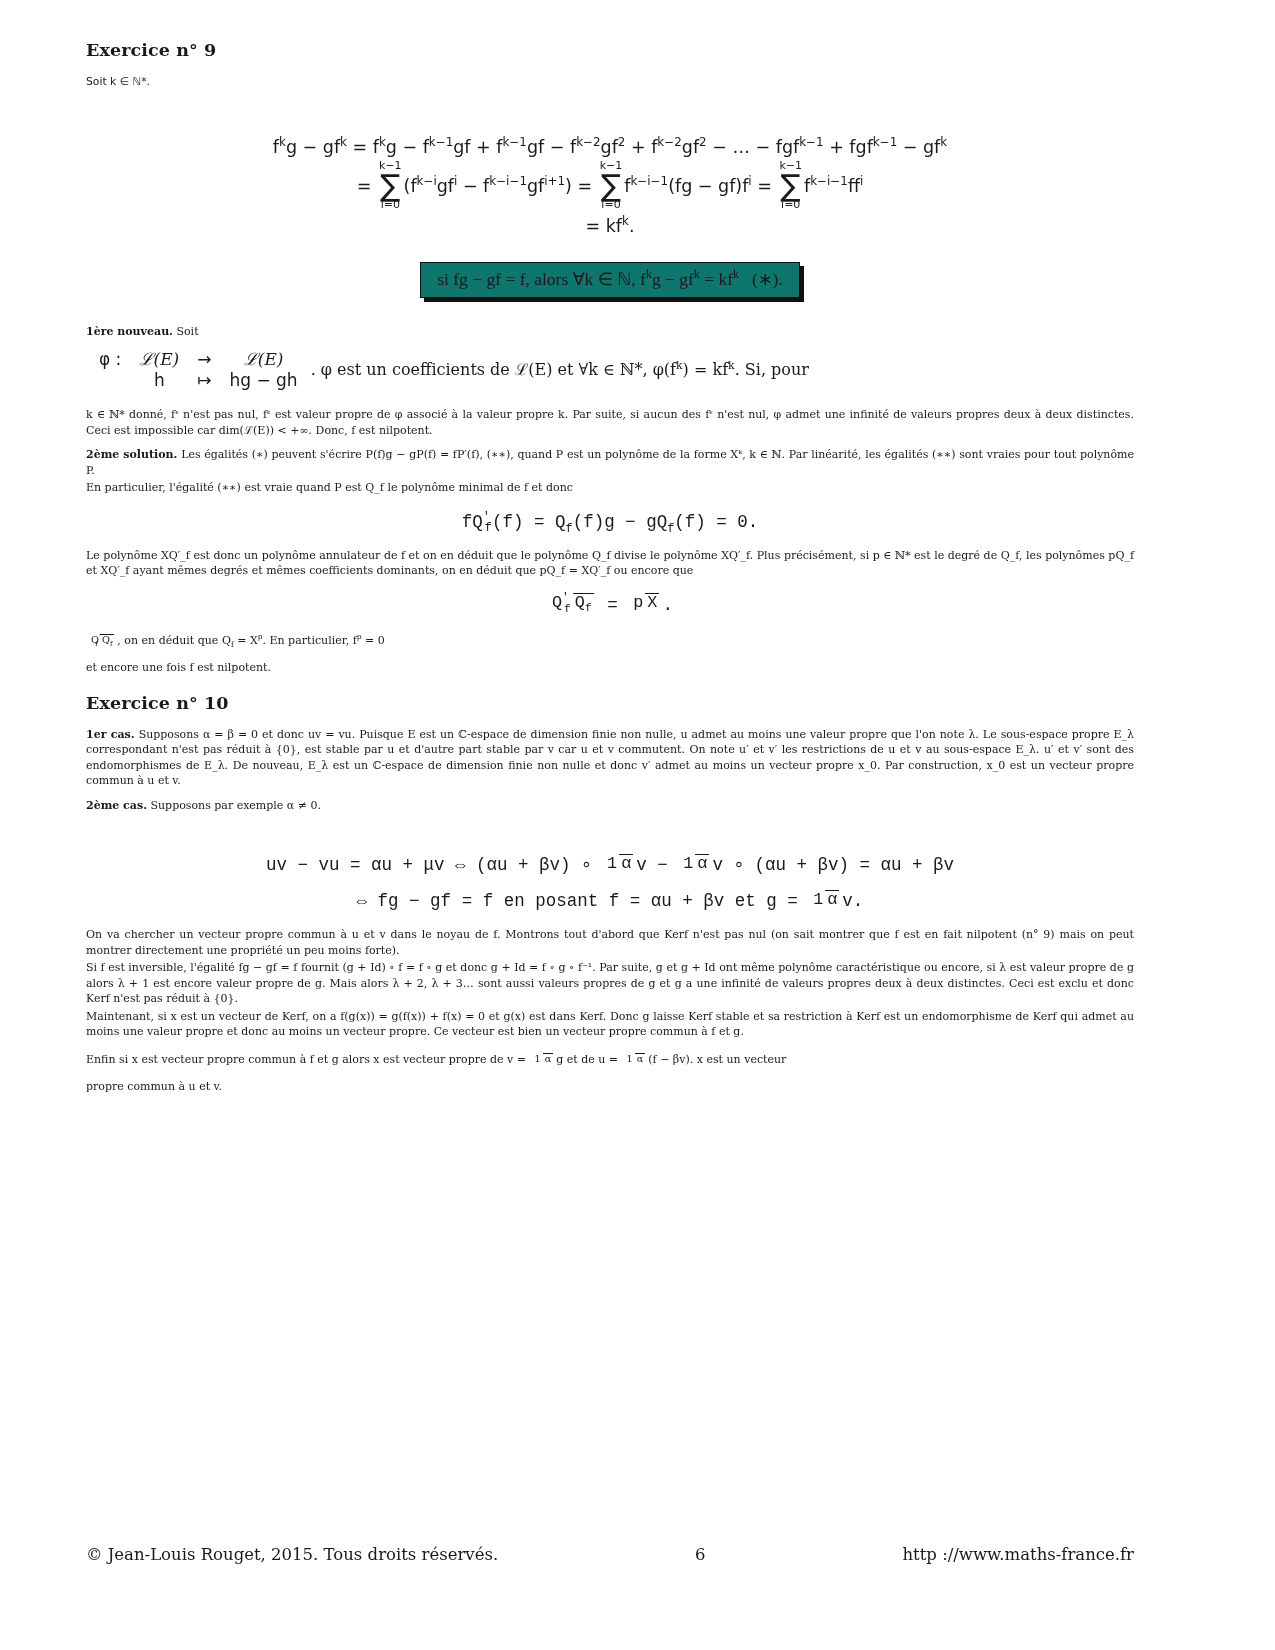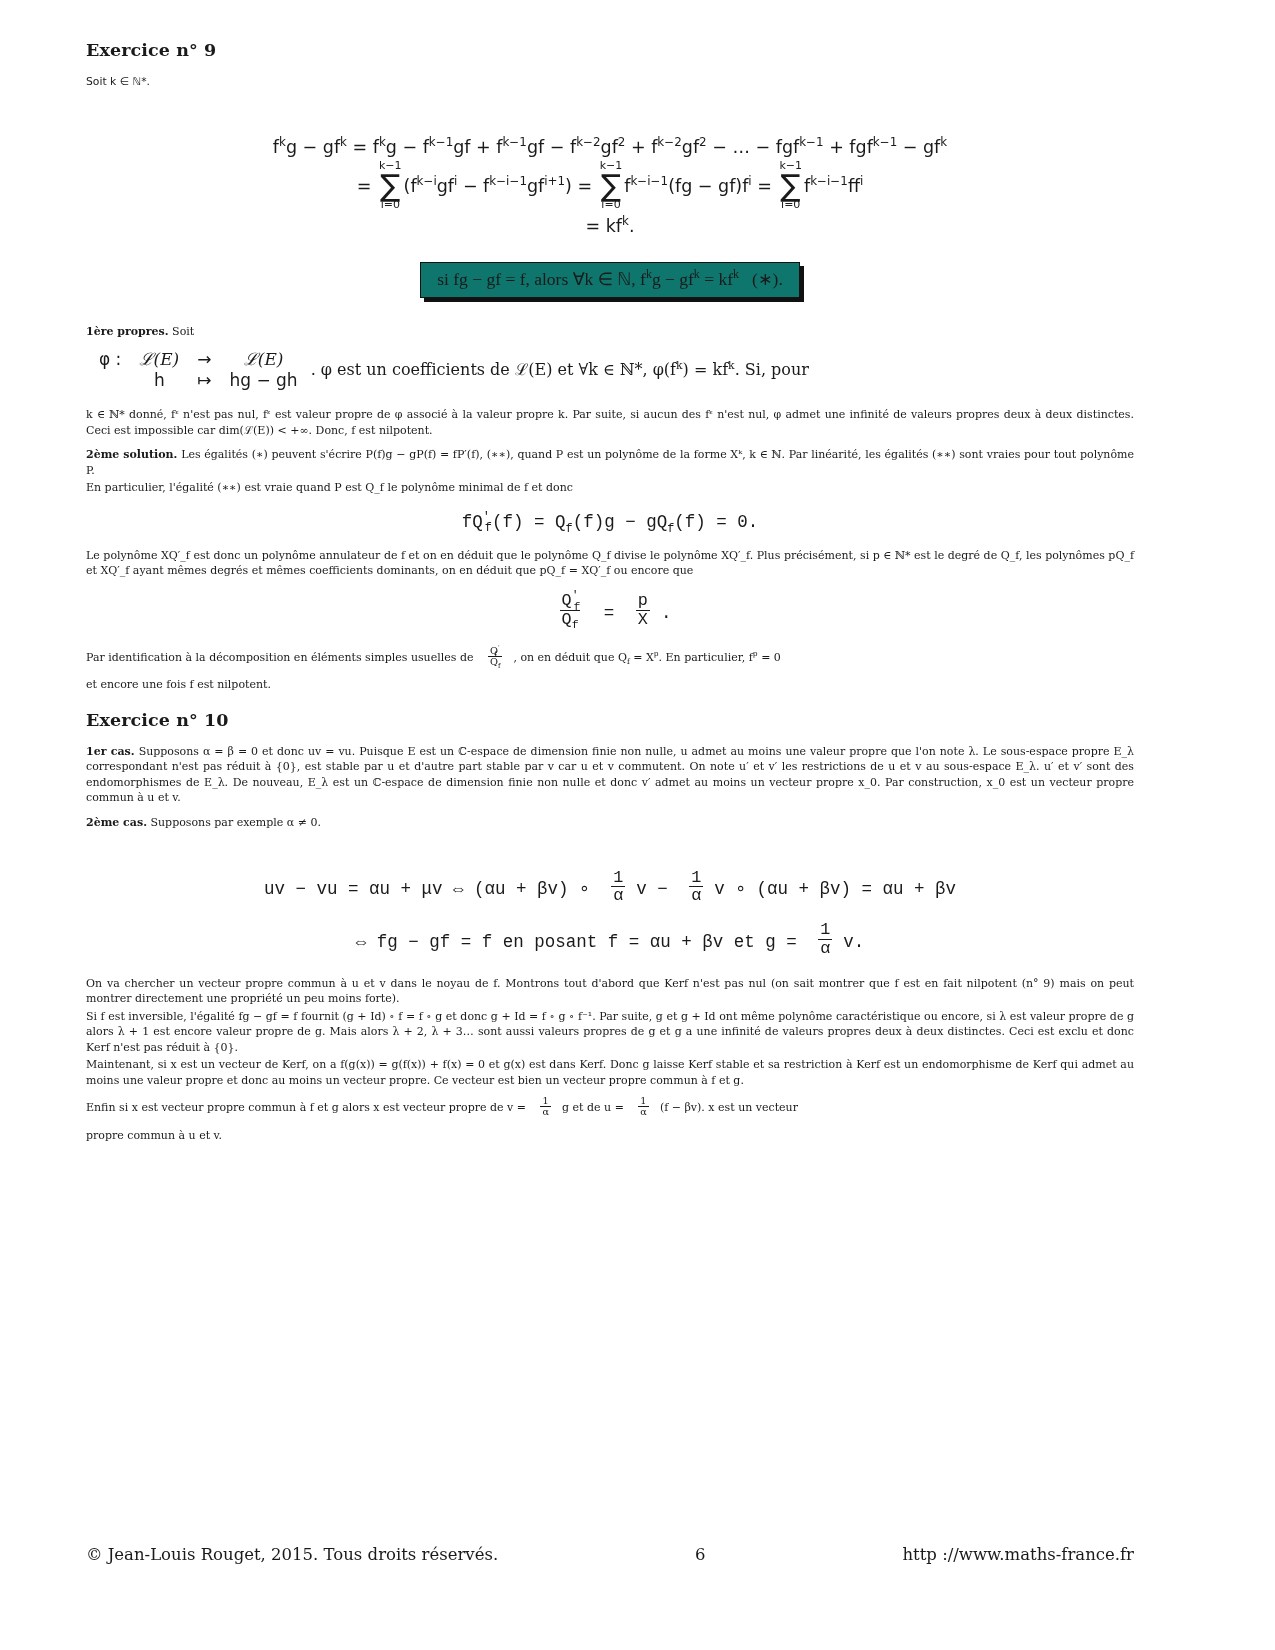--- a/index.html
+++ b/index.html
@@ -89,24 +89,24 @@
     font-size: 11px;
     line-height: 1.1;
   }
   .sum .sig {
     font-size: 30px;
     line-height: 0.92;
     font-family: "DejaVu Sans", "Liberation Sans", sans-serif;
   }
   .frac {
     display: inline-flex;
-    flex-direction: column;
-    align-items: flex-start;
+    flex-direction: row;
+    align-items: flex-end;
     vertical-align: middle;
-    margin: 0 11px;
+    margin: 0 3px;
     line-height: 1.05;
     position: relative;
     top: -0.15em;
   }
   .frac .num { padding: 0 2px; font-size: 0.96em;}
   .frac .den { padding: 0 2px; border-top: 1.3px solid #1a1a1a; font-size: 0.96em;}
   .frac.small { font-size: 0.92em; }
   .boxeq-wrap {
     display: flex;
     justify-content: center;
@@ -193,21 +193,21 @@
 
 
     <div class="boxeq-wrap">
       <div class="boxeq">
         si fg − gf = f, alors ∀k ∈ ℕ, f<sup>k</sup>g − gf<sup>k</sup> = kf<sup>k</sup>&nbsp;&nbsp;&nbsp;(∗).
       </div>
     </div>
 
     
     <p class="para">
-      <span class="lead">1ère propres.</span>
+      <span class="lead">1ère nouveau.</span>
       <span>Soit</span>
       </p><table class="maptable">
         <tbody>
           <tr>
           <td>φ :</td>
           <td class="cal">ℒ(E)</td>
           <td class="math">→</td>
           <td class="cal">ℒ(E)</td>
         </tr>
         <tr>
@@ -247,21 +247,20 @@
         <span class="den">Q<sub>f</sub></span>
       </span>
       =
       <span class="frac">
         <span class="num">p</span>
         <span class="den">X</span>
       </span><span>.</span>
     </div>
 
     <p class="para" style="line-height:1.85;">
-      <span>Par identification à la décomposition en éléments simples usuelles de</span>
       <span class="frac small">
         <span class="num">Q<span style="position:relative"><sup>′</sup><sub style="margin-left:-5px">f</sub></span></span>
         <span class="den">Q<sub>f</sub></span>
       </span><span>, on en déduit que Q</span><sub>f</sub><span> = X</span><sup>p</sup><span>. En particulier, f</span><sup>p</sup><span> = 0</span>
     </p>
 
     <p class="para">
       <span>et encore une fois f est nilpotent.</span>
     </p>
 

